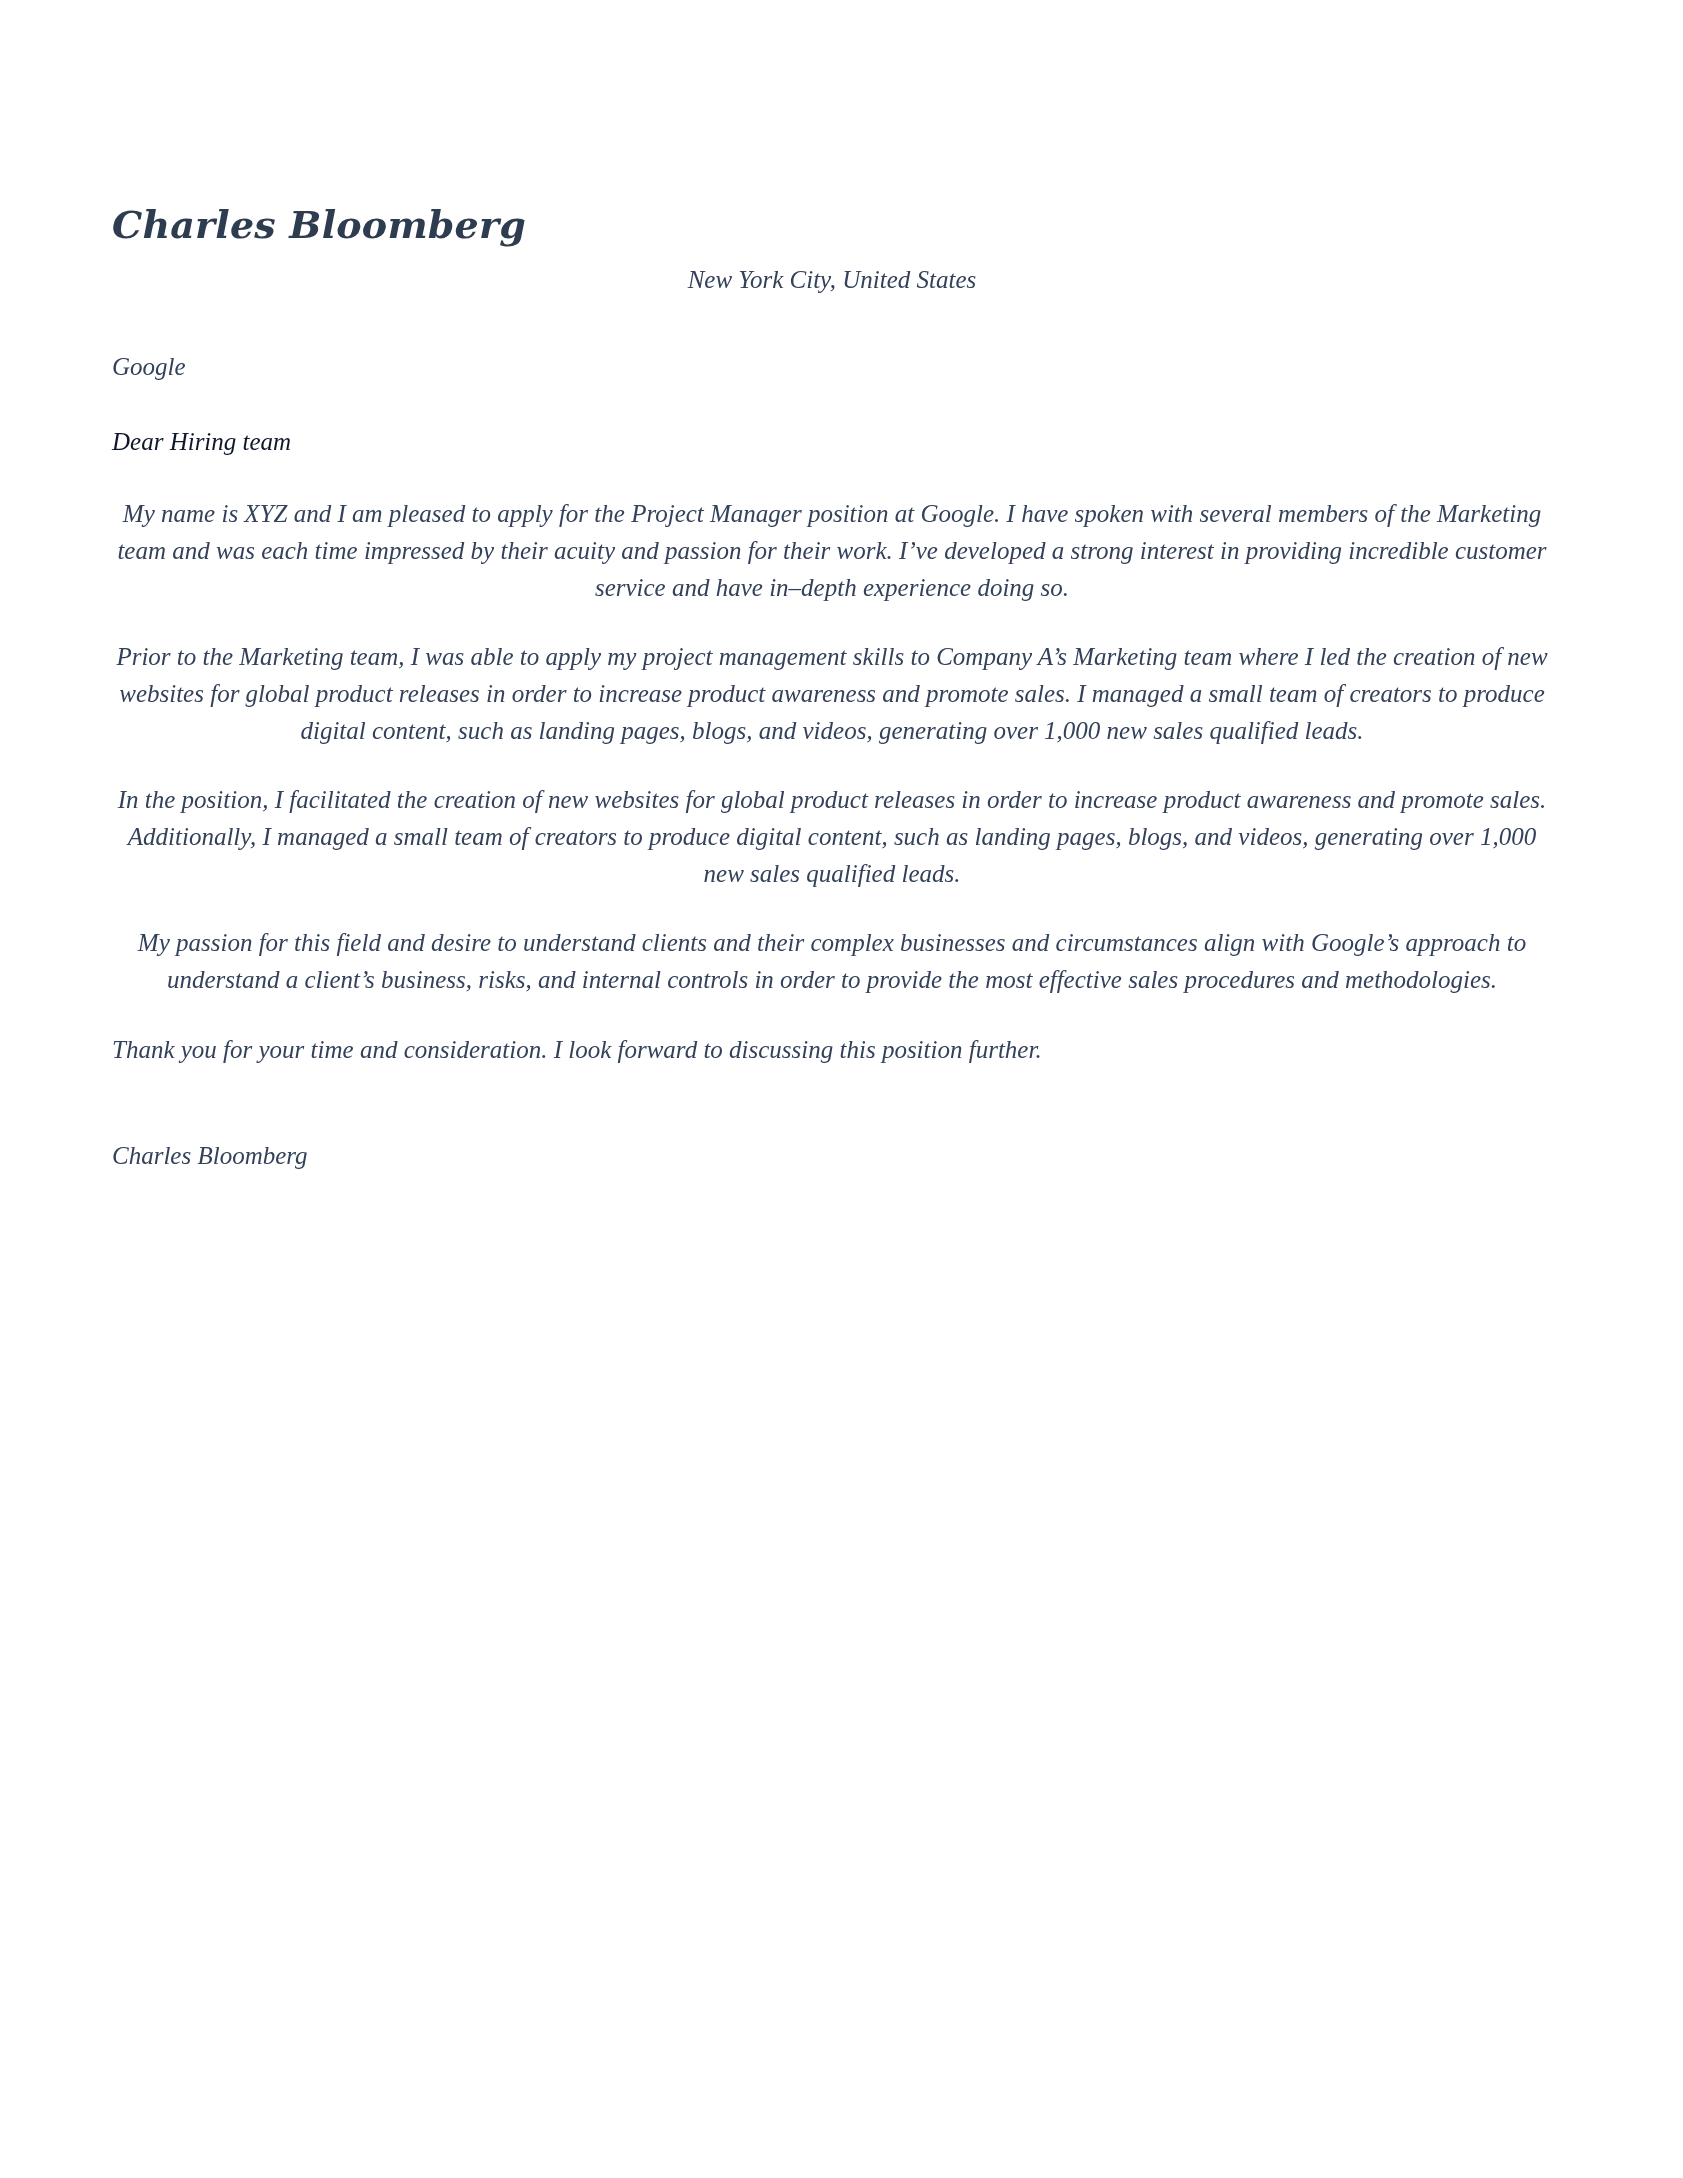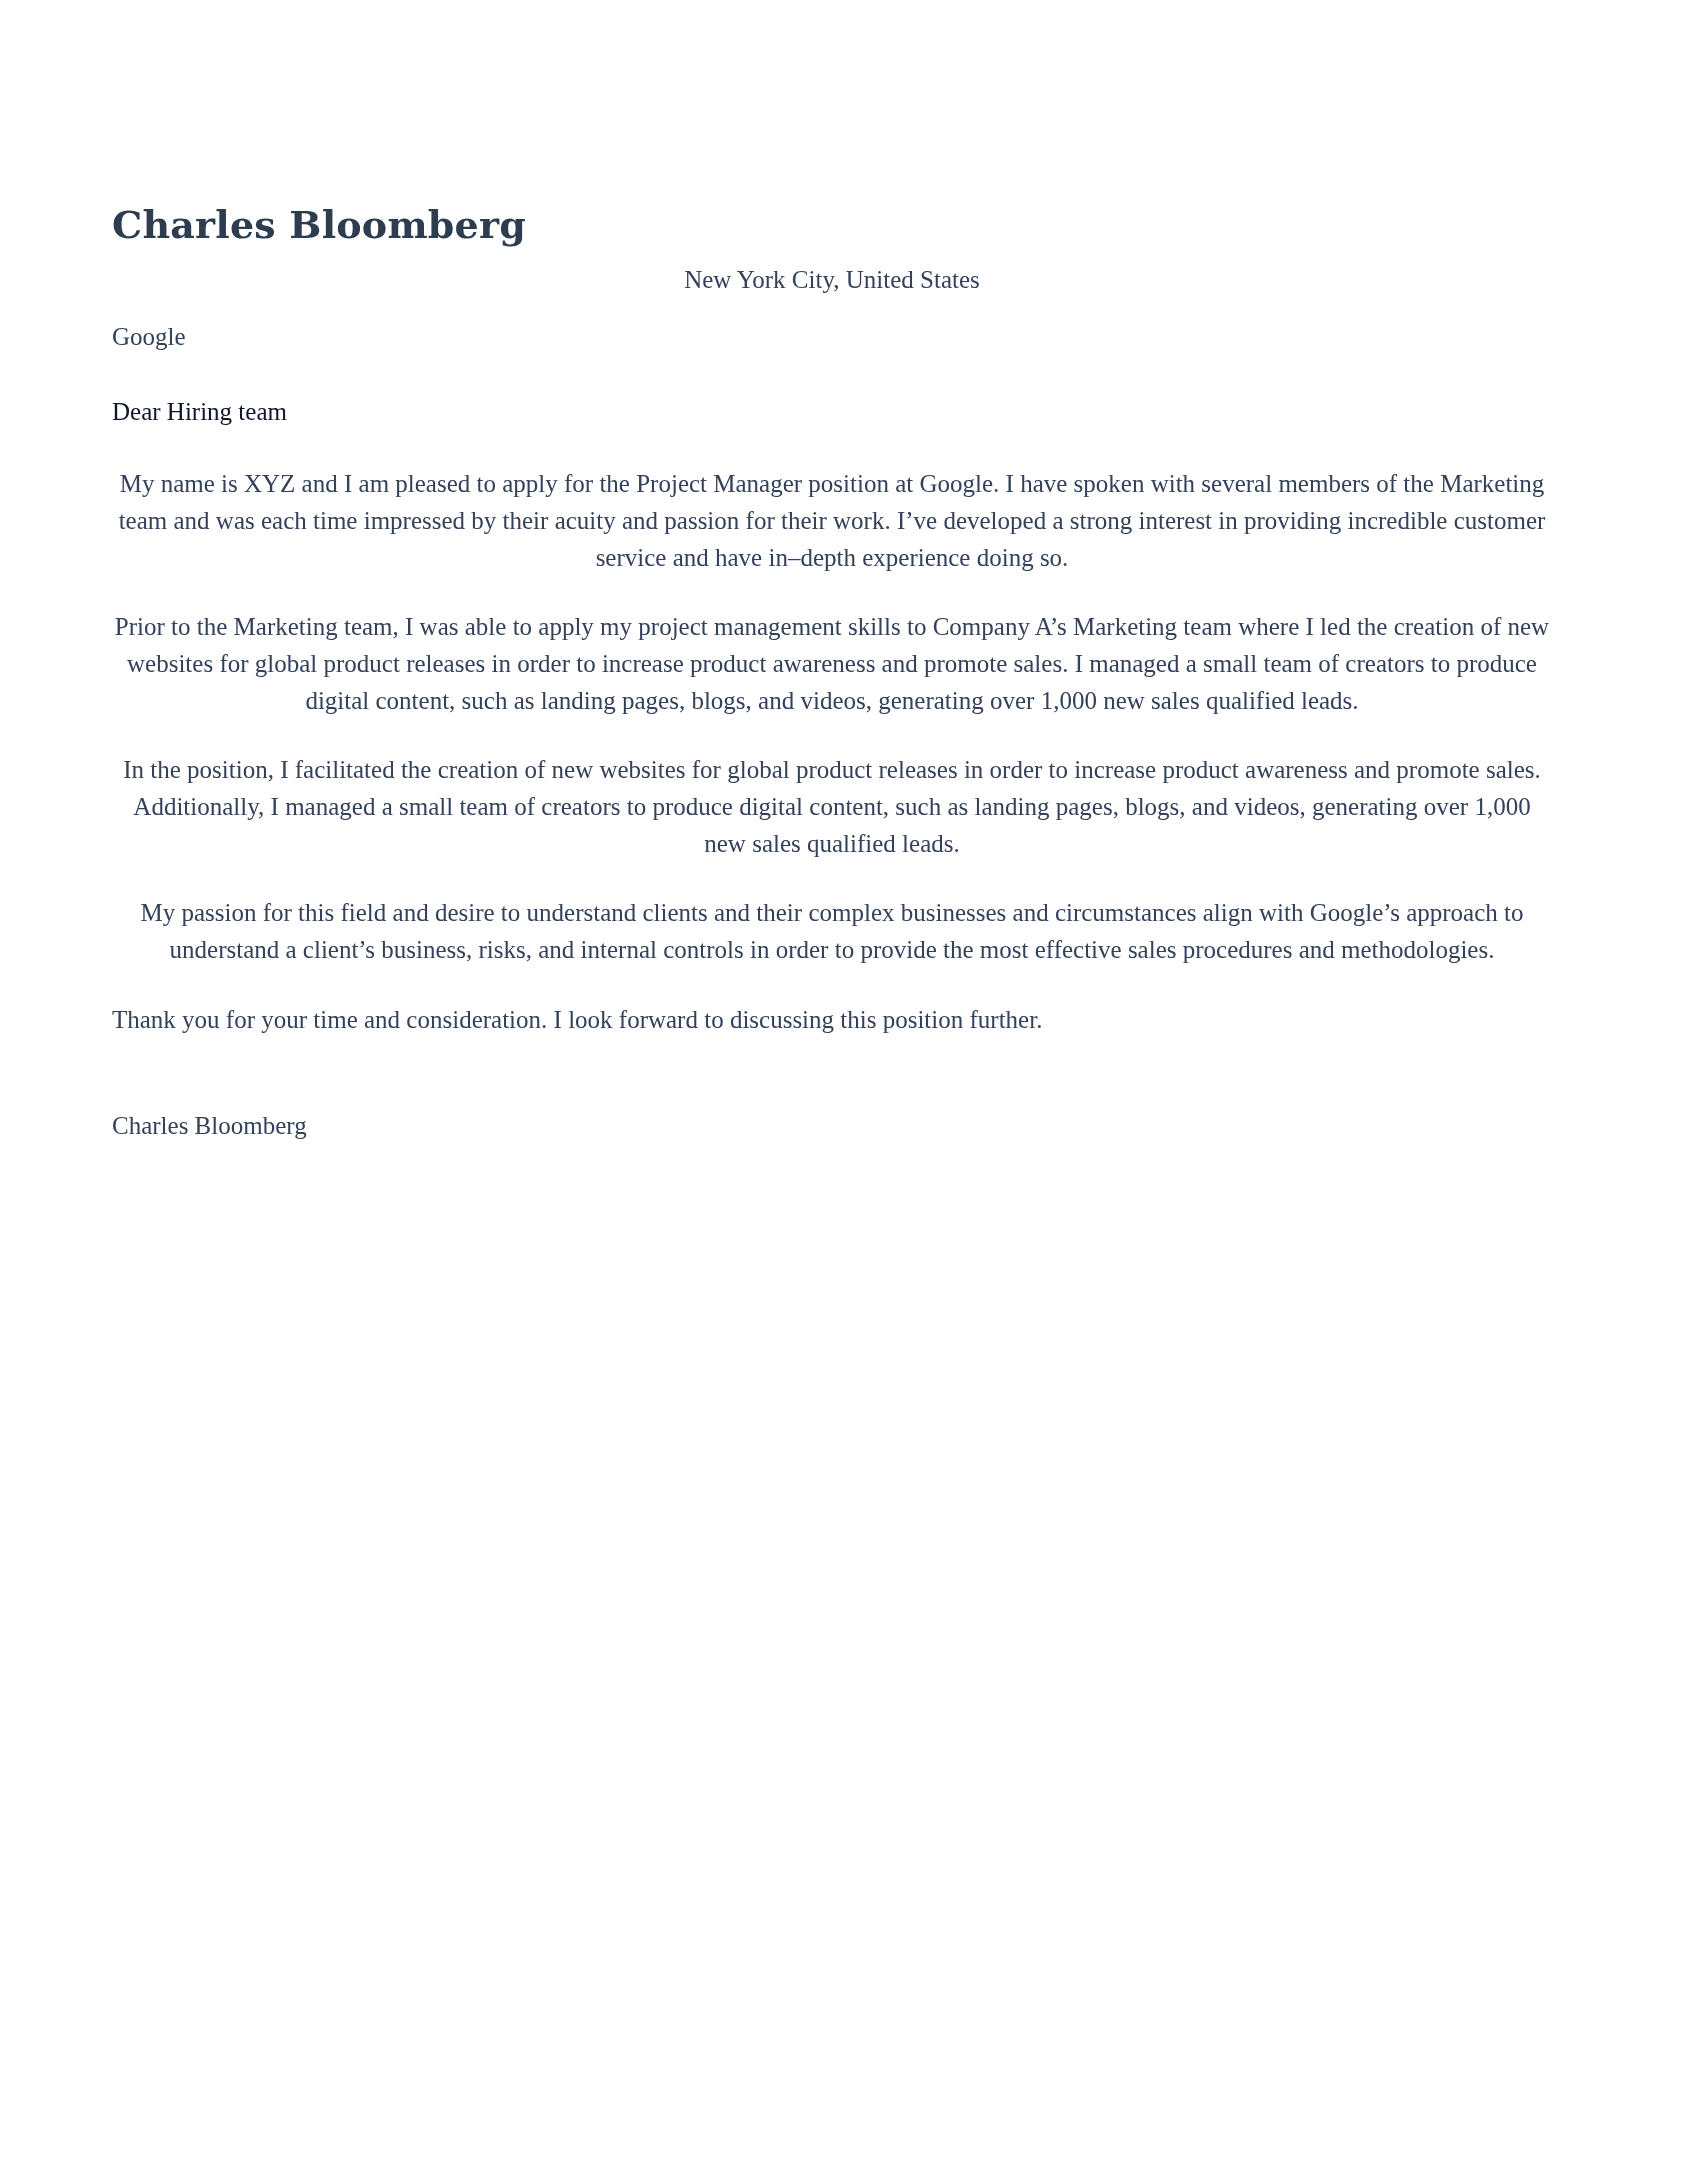--- a/index.html
+++ b/index.html
@@ -9,20 +9,21 @@
     background: #ffffff;
   }
   .page {
     position: relative;
     width: 1683px;
     height: 2178px;
     background: #ffffff;
     box-sizing: border-box;
     overflow: hidden;
     font-family: "Liberation Serif", "DejaVu Serif", serif;
+    font-style: italic;
   }
   .letter {
     position: absolute;
     left: 112px;
     top: 203px;
     width: 1440px;
   }
   .applicant-name {
     font-family: "DejaVu Serif", "Liberation Serif", serif;
     font-size: 38px;
@@ -36,21 +37,21 @@
     margin: 0 0 0 0;
   }
   .contact-line {
     font-size: 25px;
     line-height: 37px;
     color: #33415a;
     white-space: nowrap;
     text-align: center;
   }
   .recipient-block {
-    margin-top: 20px;
+    margin-top: 50px;
   }
   .recipient-line {
     font-size: 25px;
     line-height: 37px;
     color: #33415a;
   }
   .salutation {
     margin-top: 38px;
     font-size: 25px;
     line-height: 37px;

